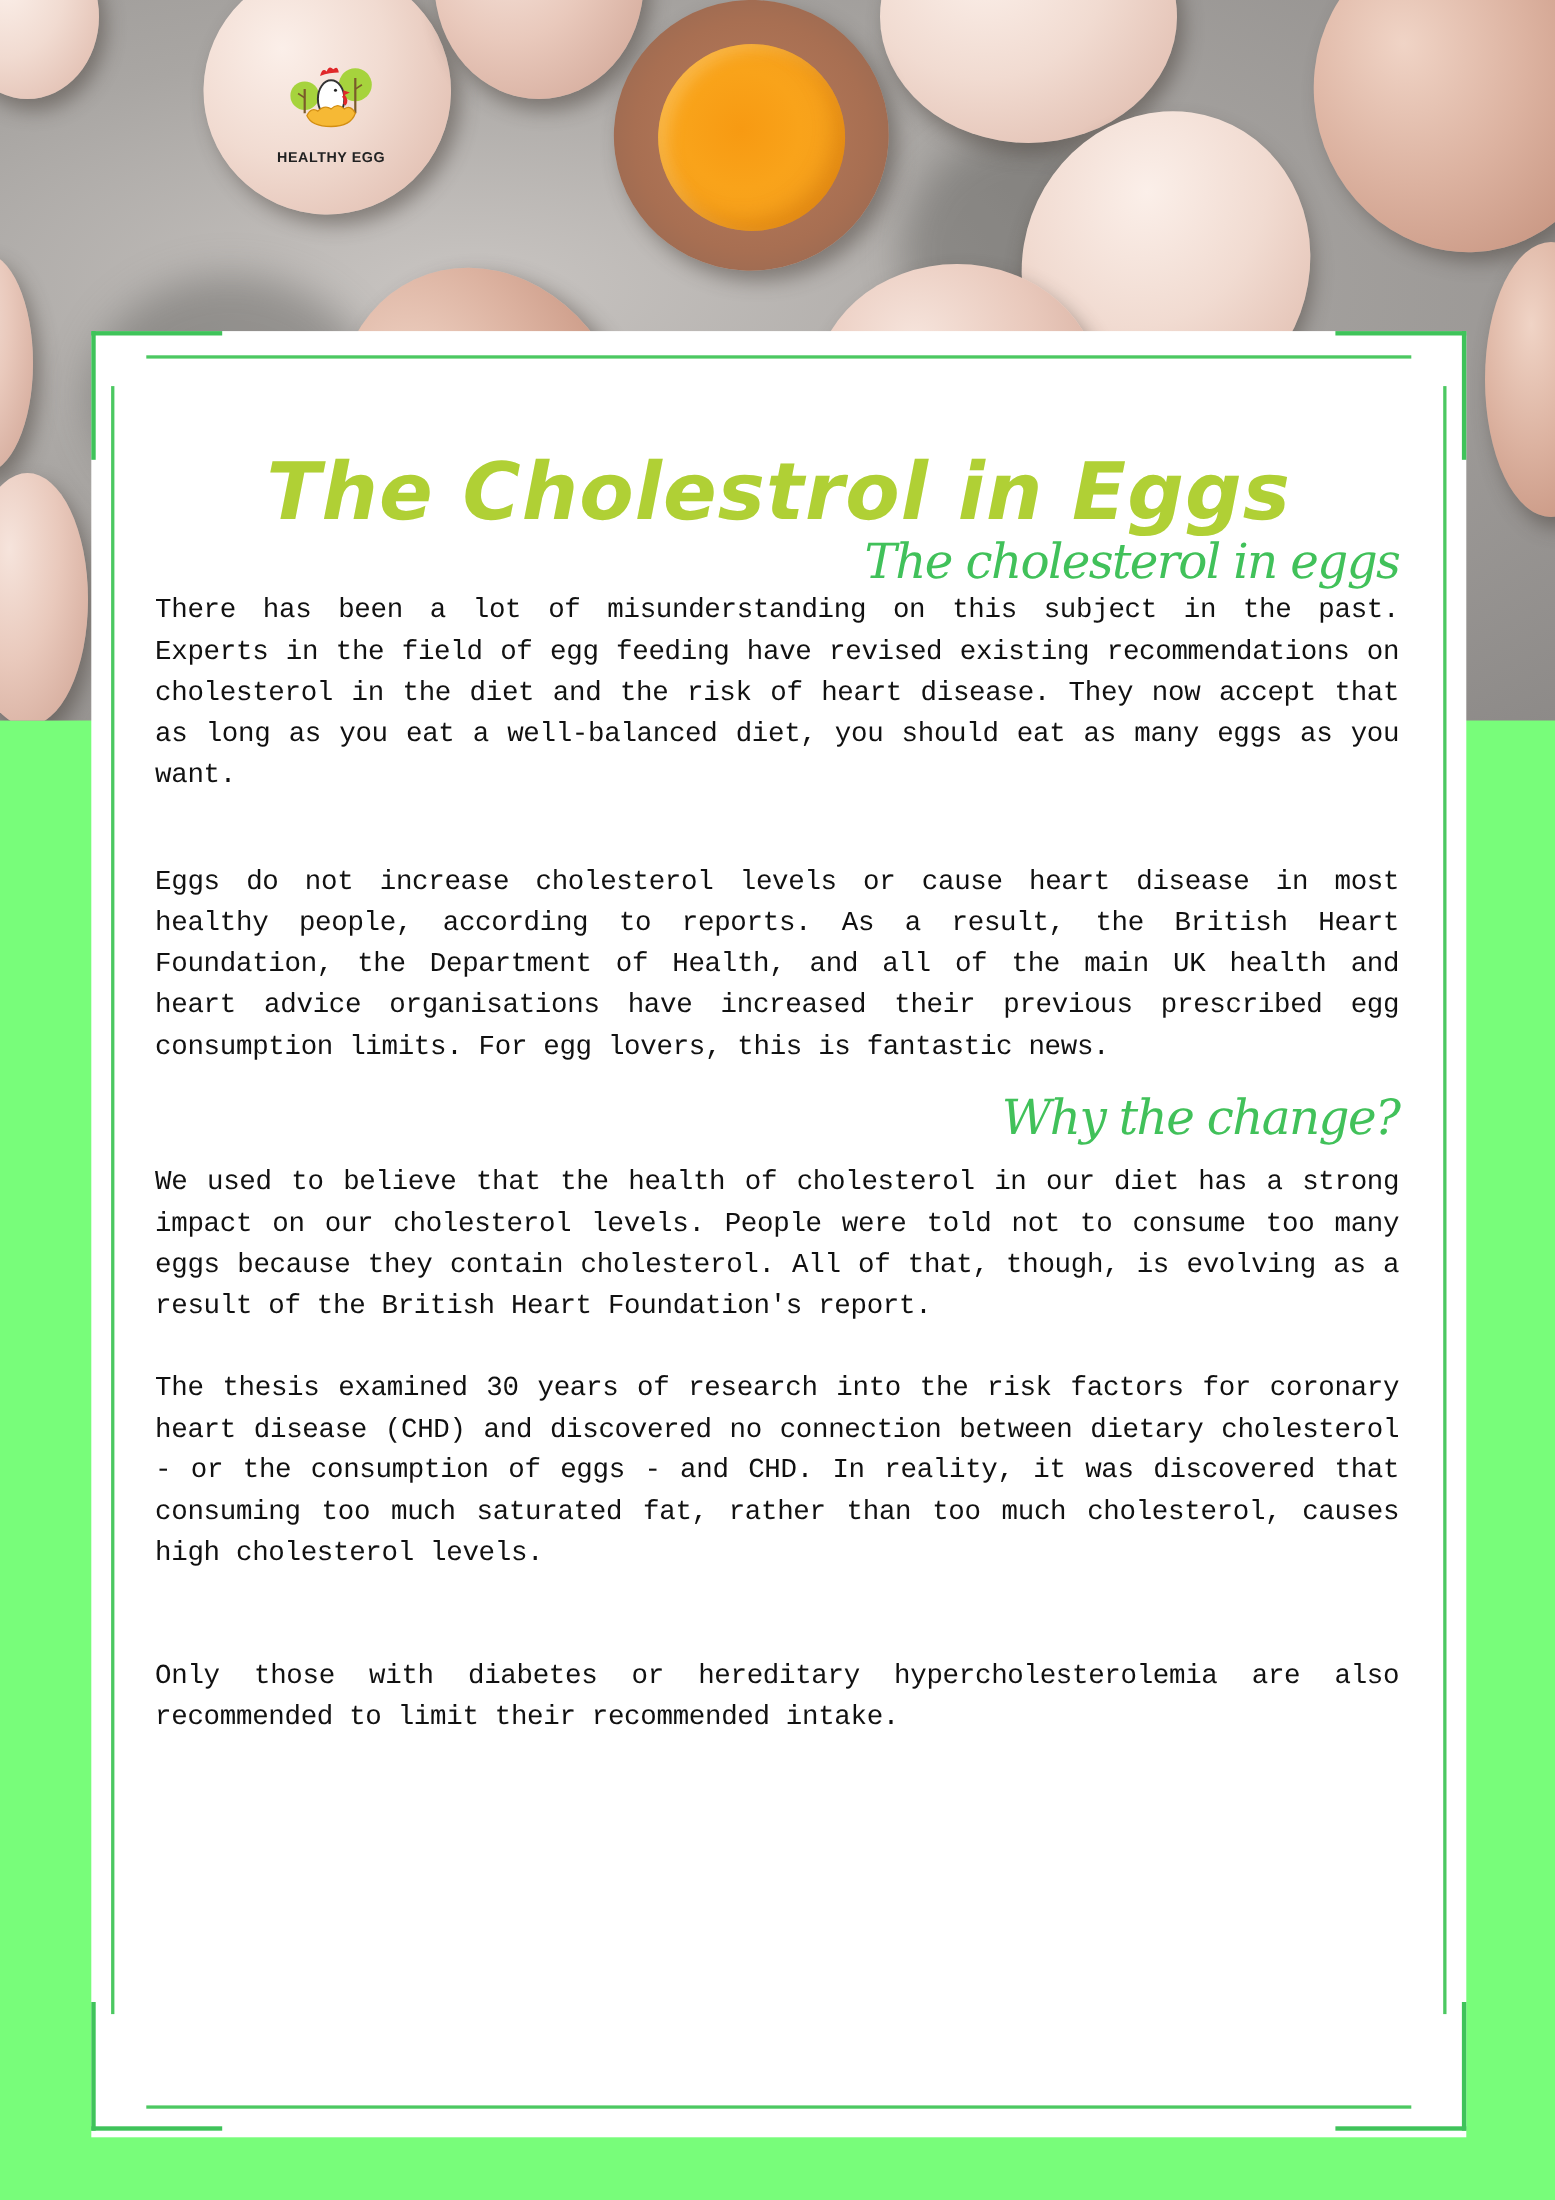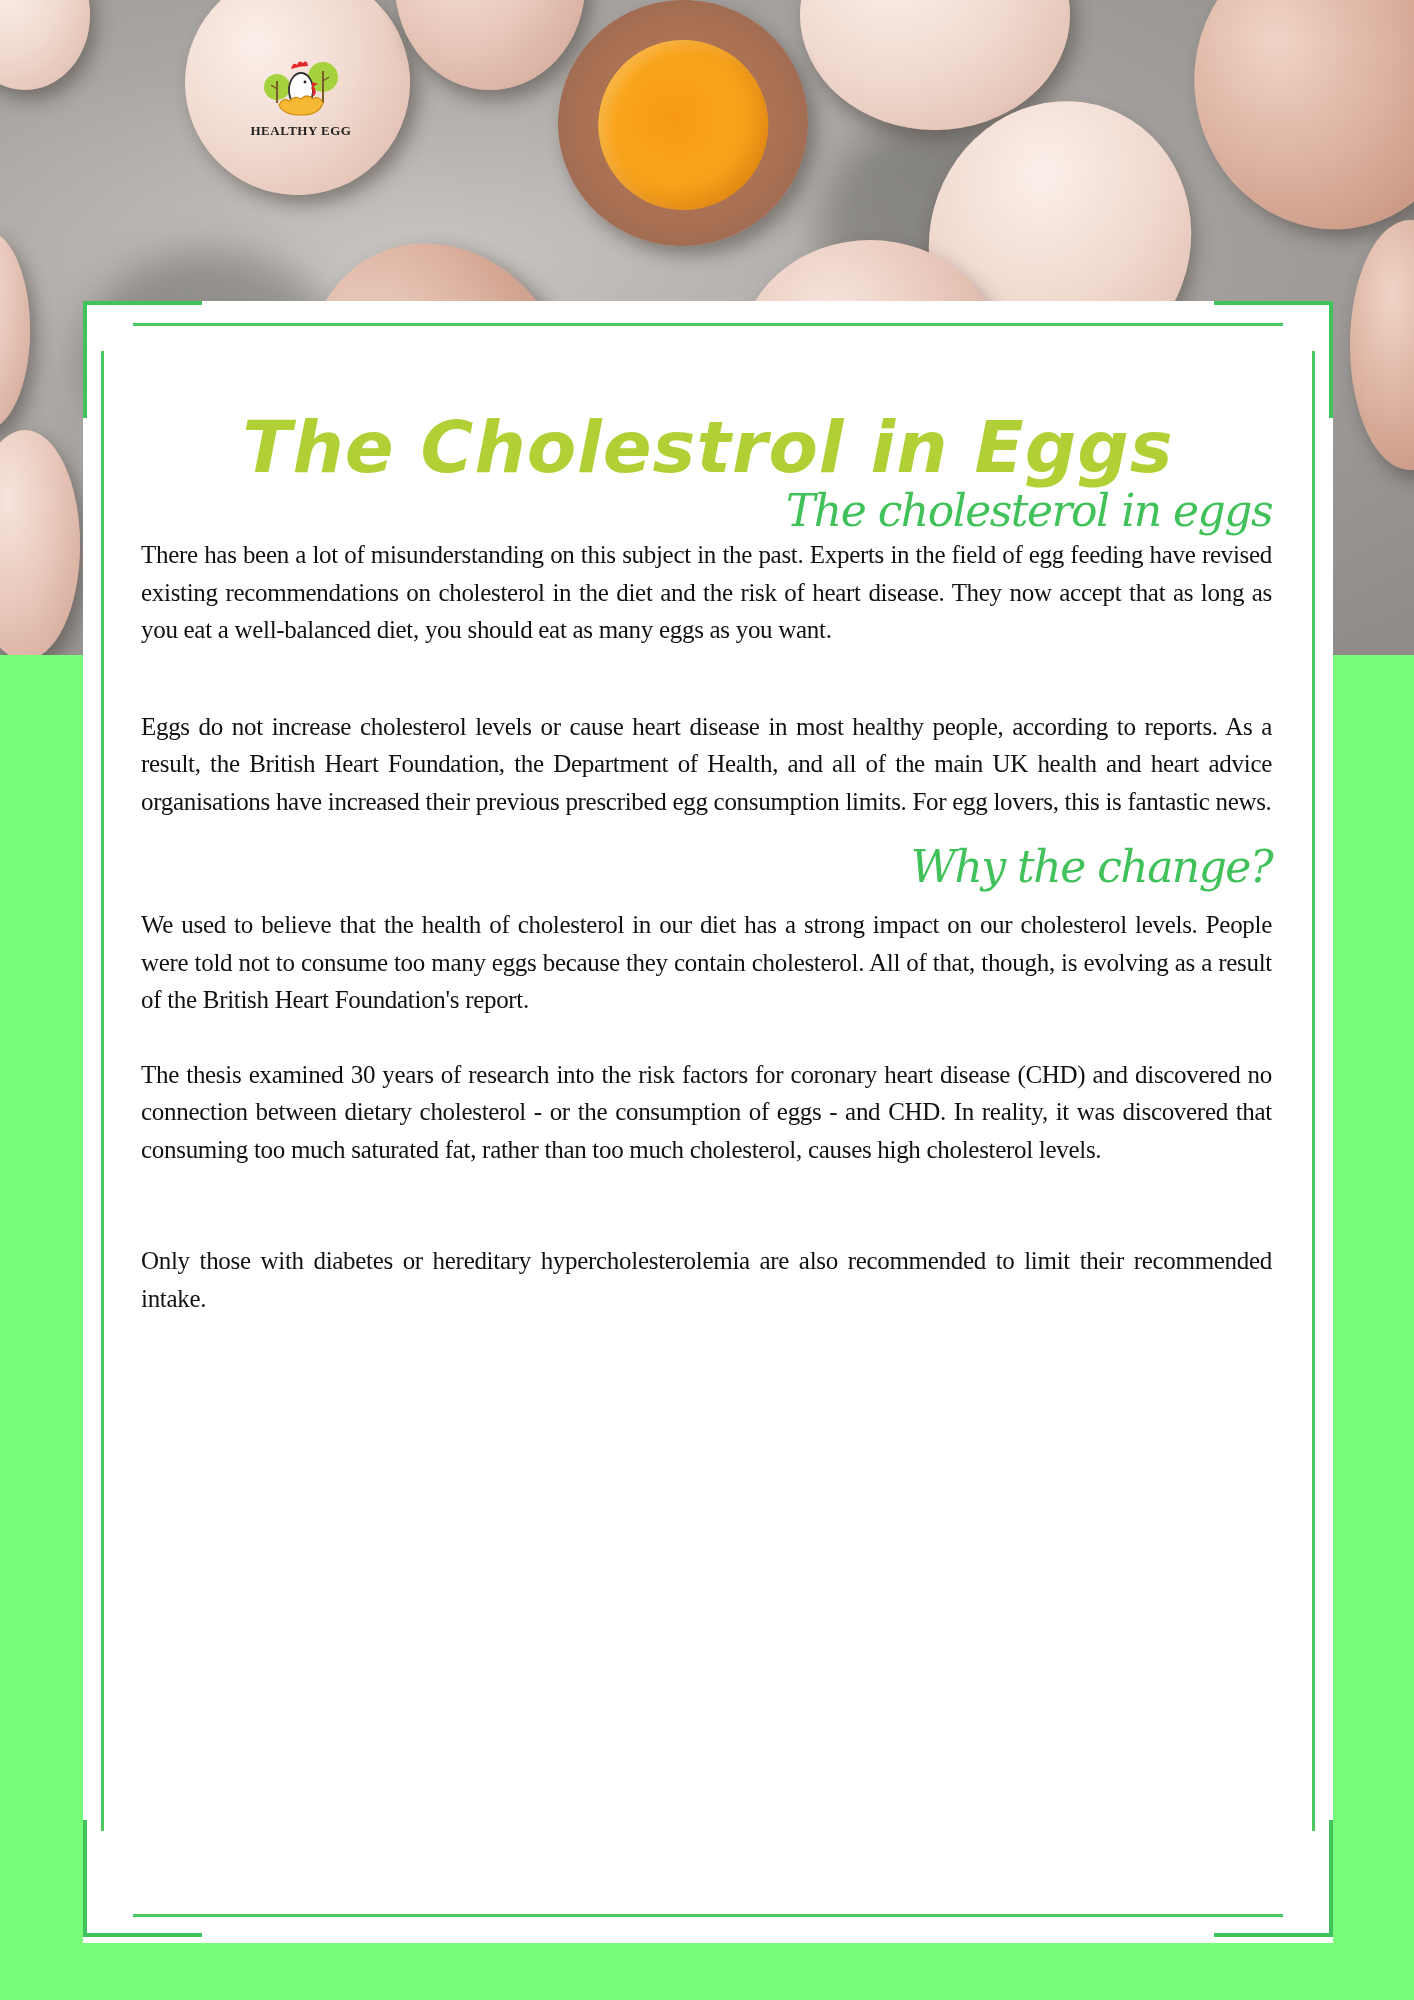--- a/index.html
+++ b/index.html
@@ -64,26 +64,26 @@
     .logo {
       position: absolute;
       left: 238px; top: 55px;
       width: 126px;
       height: 90px;
     }
     .logo svg { display: block; margin: 0 auto; }
     .logo-text {
       display: block;
       text-align: center;
-      font-family: Liberation Serif, serif;
+      font-family: Liberation Sans, sans-serif;
       font-weight: bold;
       font-size: 13px;
       letter-spacing: 0.5px;
       color: #222;
-      margin-top: 2px;
+      margin-top: 14px;
     }
 
     
     .card {
       position: absolute;
       left: 83px; top: 301px;
       width: 1250px;
       height: 1642px;
       background: #ffffff;
     }
@@ -142,21 +142,21 @@
       font-style: italic;
       font-weight: normal;
       font-size: 44px;
       color: #41c15a;
       letter-spacing: -1.5px;
       line-height: 50px;
       margin: 0;
       text-align: right;
     }
     .para {
-      font-family: Liberation Serif, serif;
+      font-family: Liberation Mono, monospace;
       font-size: 25px;
       line-height: 37.5px;
       color: #111;
       text-align: justify;
       margin: 0;
       letter-spacing: -0.3px;
     }
     .gap-s { height: 22px; }
     .gap-p { height: 37px; }
     .gap-h { height: 14px; }

